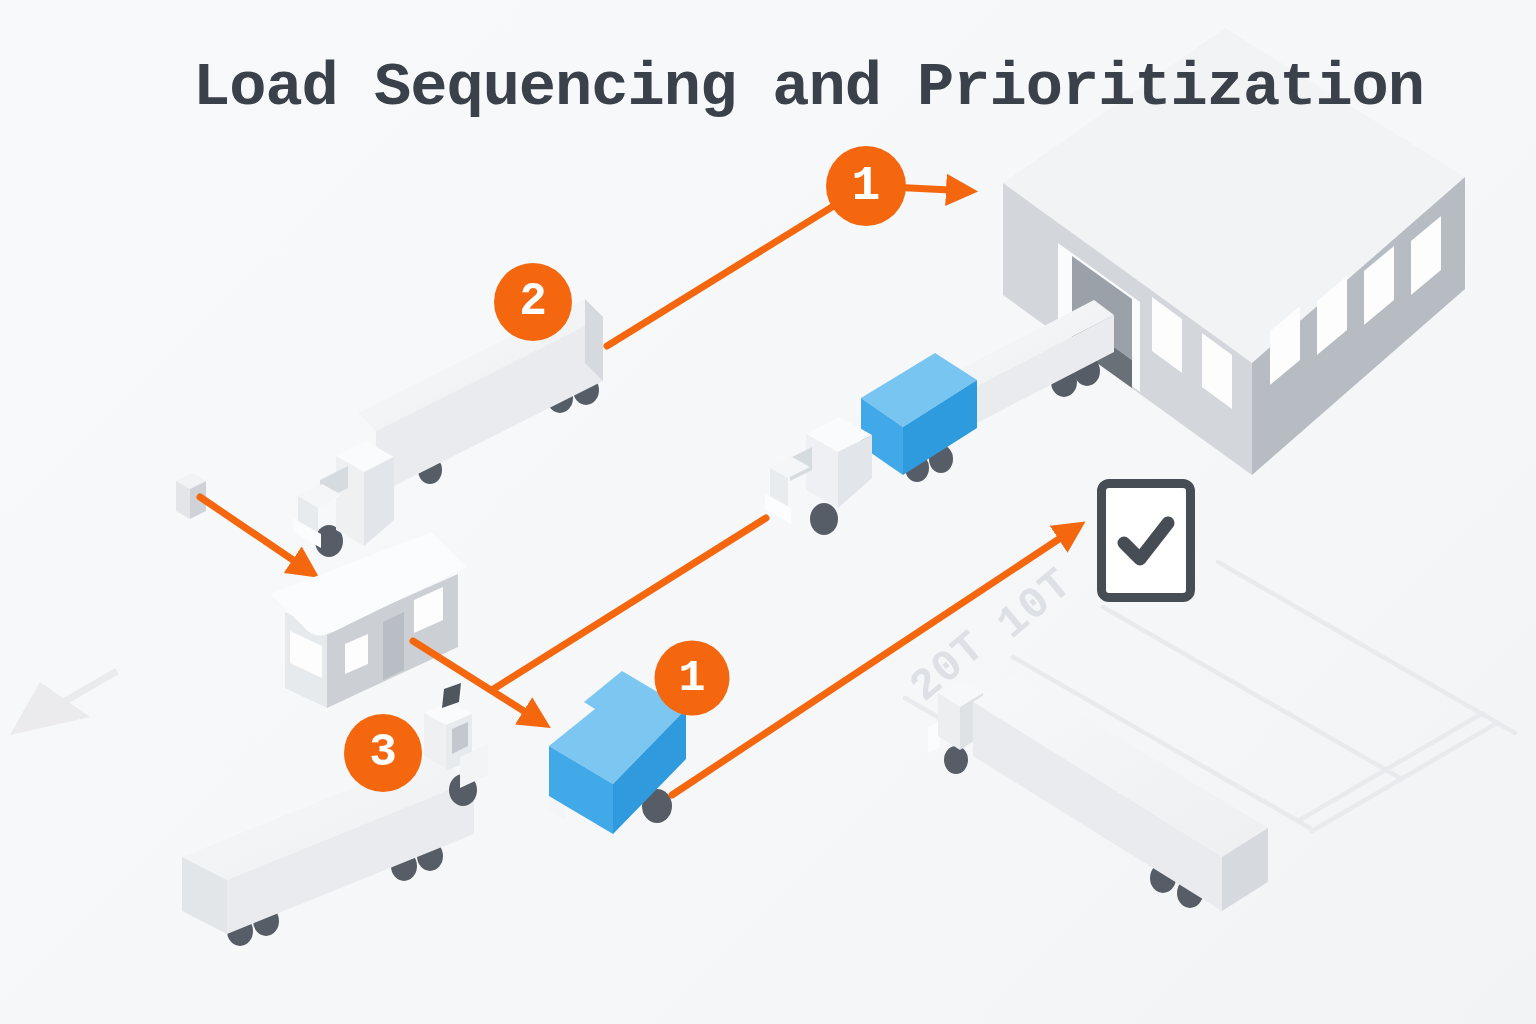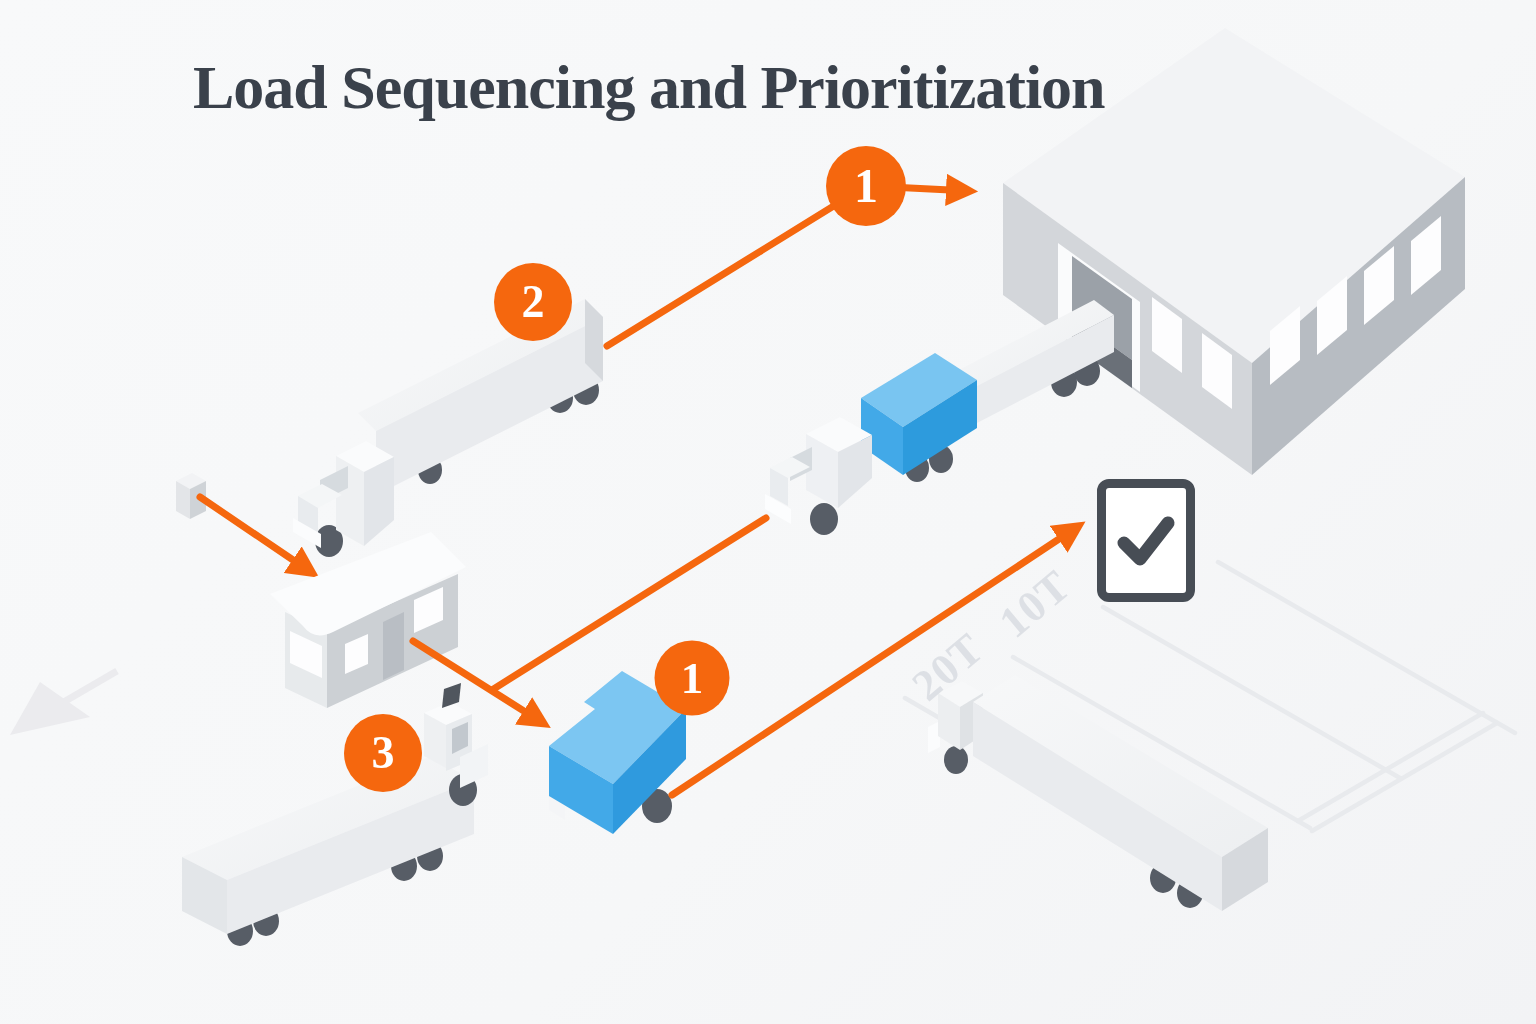--- a/index.html
+++ b/index.html
@@ -1,19 +1,19 @@
 <!DOCTYPE html>
 <html><head>
 <meta charset="utf-8">
 <style>
   html,body{margin:0;padding:0;background:#e8eaec;}
   .stage{
     position:relative;width:1536px;height:1024px;overflow:hidden;
     background:linear-gradient(135deg,#f8f9fa 0%,#f6f7f8 60%,#f2f3f5 100%);
-    font-family:Liberation Serif, serif;
+    font-family:Liberation Mono, monospace;
   }
   .scene{position:absolute;left:0;top:0;width:100%;height:100%;}
   .page-title{
     position:absolute;left:193px;top:52px;margin:0;
     font-size:62px;font-weight:700;letter-spacing:-1px;color:#3a414b;
     z-index:5;white-space:nowrap;
   }
   .badge{
     position:absolute;transform:translate(-50%,-50%);
     background:#f5670e;color:#ffffff;border-radius:50%;

